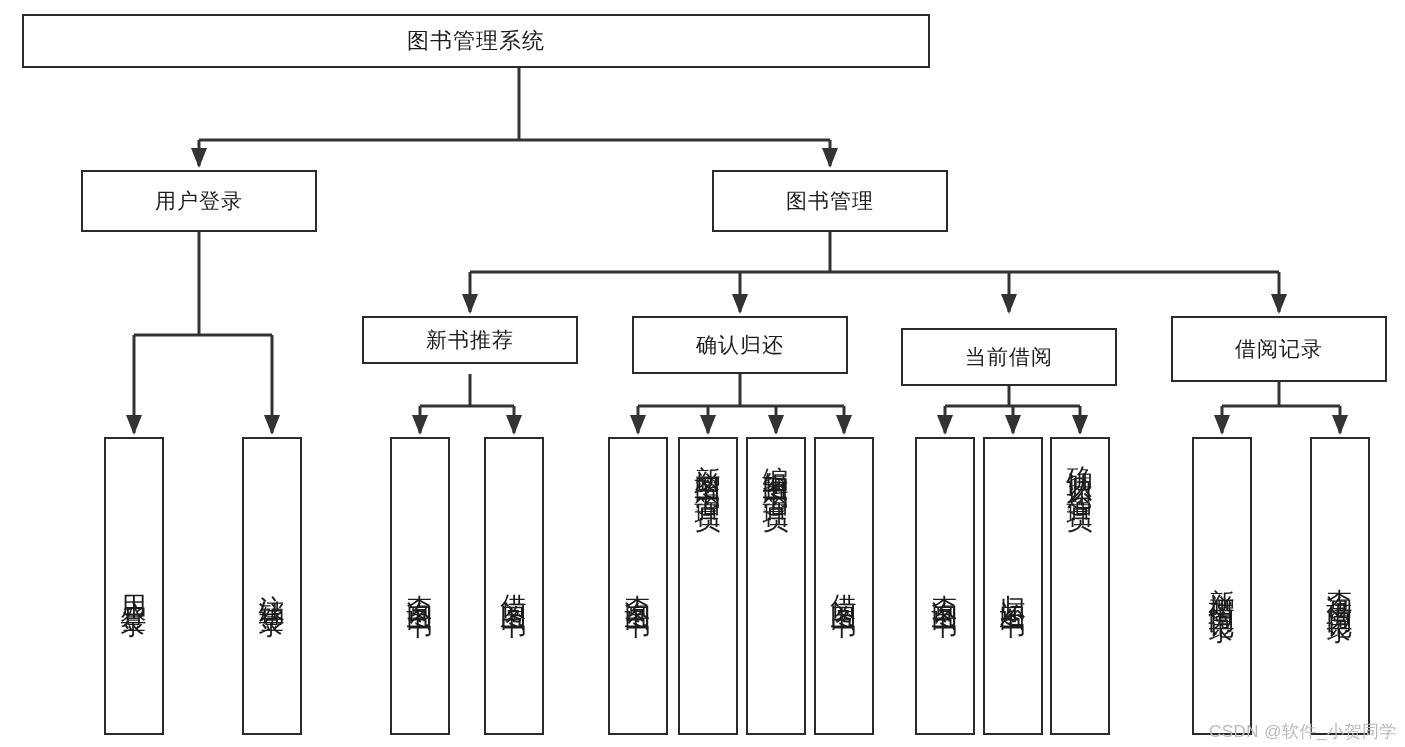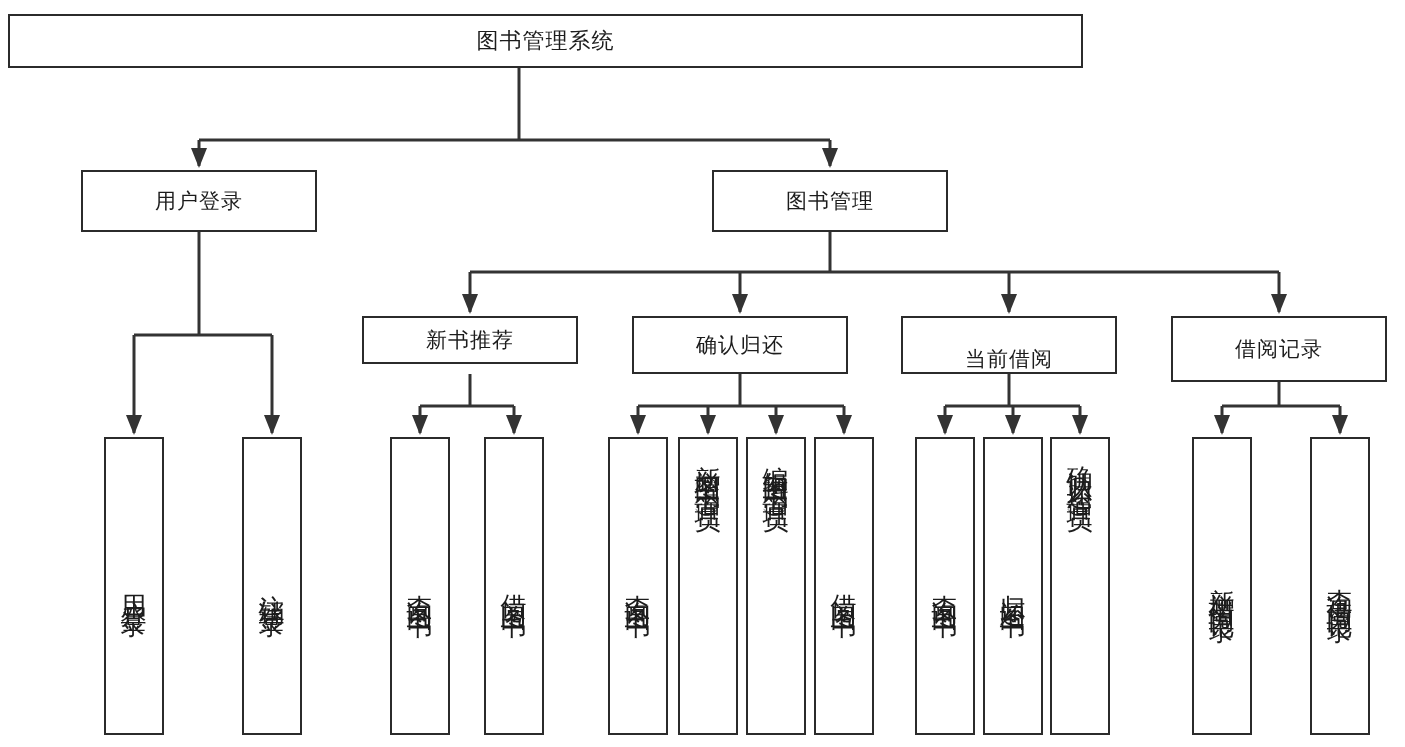--- a/index.html
+++ b/index.html
@@ -112,36 +112,36 @@
       <path d="M 1080 406 V 433" stroke="#333333" stroke-width="3" fill="none" stroke-linecap="butt"></path>
       <polygon points="1072,415 1088,415 1080,435" fill="#333333"></polygon>
       <path d="M 1279 374 V 406" stroke="#333333" stroke-width="3" fill="none" stroke-linecap="butt"></path>
       <path d="M 1222 406 H 1340" stroke="#333333" stroke-width="3" fill="none" stroke-linecap="butt"></path>
       <path d="M 1222 406 V 433" stroke="#333333" stroke-width="3" fill="none" stroke-linecap="butt"></path>
       <polygon points="1214,415 1230,415 1222,435" fill="#333333"></polygon>
       <path d="M 1340 406 V 433" stroke="#333333" stroke-width="3" fill="none" stroke-linecap="butt"></path>
       <polygon points="1332,415 1348,415 1340,435" fill="#333333"></polygon>
     </svg>
   <div id="nodes">
-      <div class="node horiz root" style="left: 8px; top: 14px; width: 1075px; height: 54px;">
+      <div class="node horiz root" style="left: 22px; top: 14px; width: 908px; height: 54px;">
         <span class="lbl">图书管理系统</span>
       </div>
       <div class="node horiz" style="left: 81px; top: 170px; width: 236px; height: 62px;">
         <span class="lbl">用户登录</span>
       </div>
       <div class="node horiz" style="left: 712px; top: 170px; width: 236px; height: 62px; justify-content: center;">
         <span class="lbl">图书管理</span>
       </div>
       <div class="node horiz" style="left: 362px; top: 316px; width: 216px; height: 48px;">
         <span class="lbl">新书推荐</span>
       </div>
       <div class="node horiz" style="left: 632px; top: 316px; width: 216px; height: 58px;">
         <span class="lbl">确认归还</span>
       </div>
-      <div class="node horiz" style="left: 901px; top: 316px; width: 216px; height: 58px; align-items: flex-end;">
+      <div class="node horiz" style="left: 901px; top: 328px; width: 216px; height: 58px;">
         <span class="lbl">当前借阅</span>
       </div>
       <div class="node horiz" style="left: 1171px; top: 316px; width: 216px; height: 66px;">
         <span class="lbl">借阅记录</span>
       </div>
       <div class="node vert mid" style="left: 104px; top: 437px; width: 60px; height: 298px;">
         <span class="lbl">用户登录</span>
       </div>
       <div class="node vert mid" style="left: 242px; top: 437px; width: 60px; height: 298px;">
         <span class="lbl">注销登录</span>
@@ -173,13 +173,14 @@
       <div class="node vert" style="left: 1050px; top: 437px; width: 60px; height: 298px;">
         <span class="lbl">确认归还（管理员）</span>
       </div>
       <div class="node vert mid" style="left: 1192px; top: 437px; width: 60px; height: 298px;">
         <span class="lbl">新增借阅记录</span>
       </div>
       <div class="node vert mid" style="left: 1310px; top: 437px; width: 60px; height: 298px;">
         <span class="lbl">查询借阅记录</span>
       </div>
     </div>
+  <div class="watermark">CSDN @软件_小贺同学</div>
 </div>
 
 </body></html>

